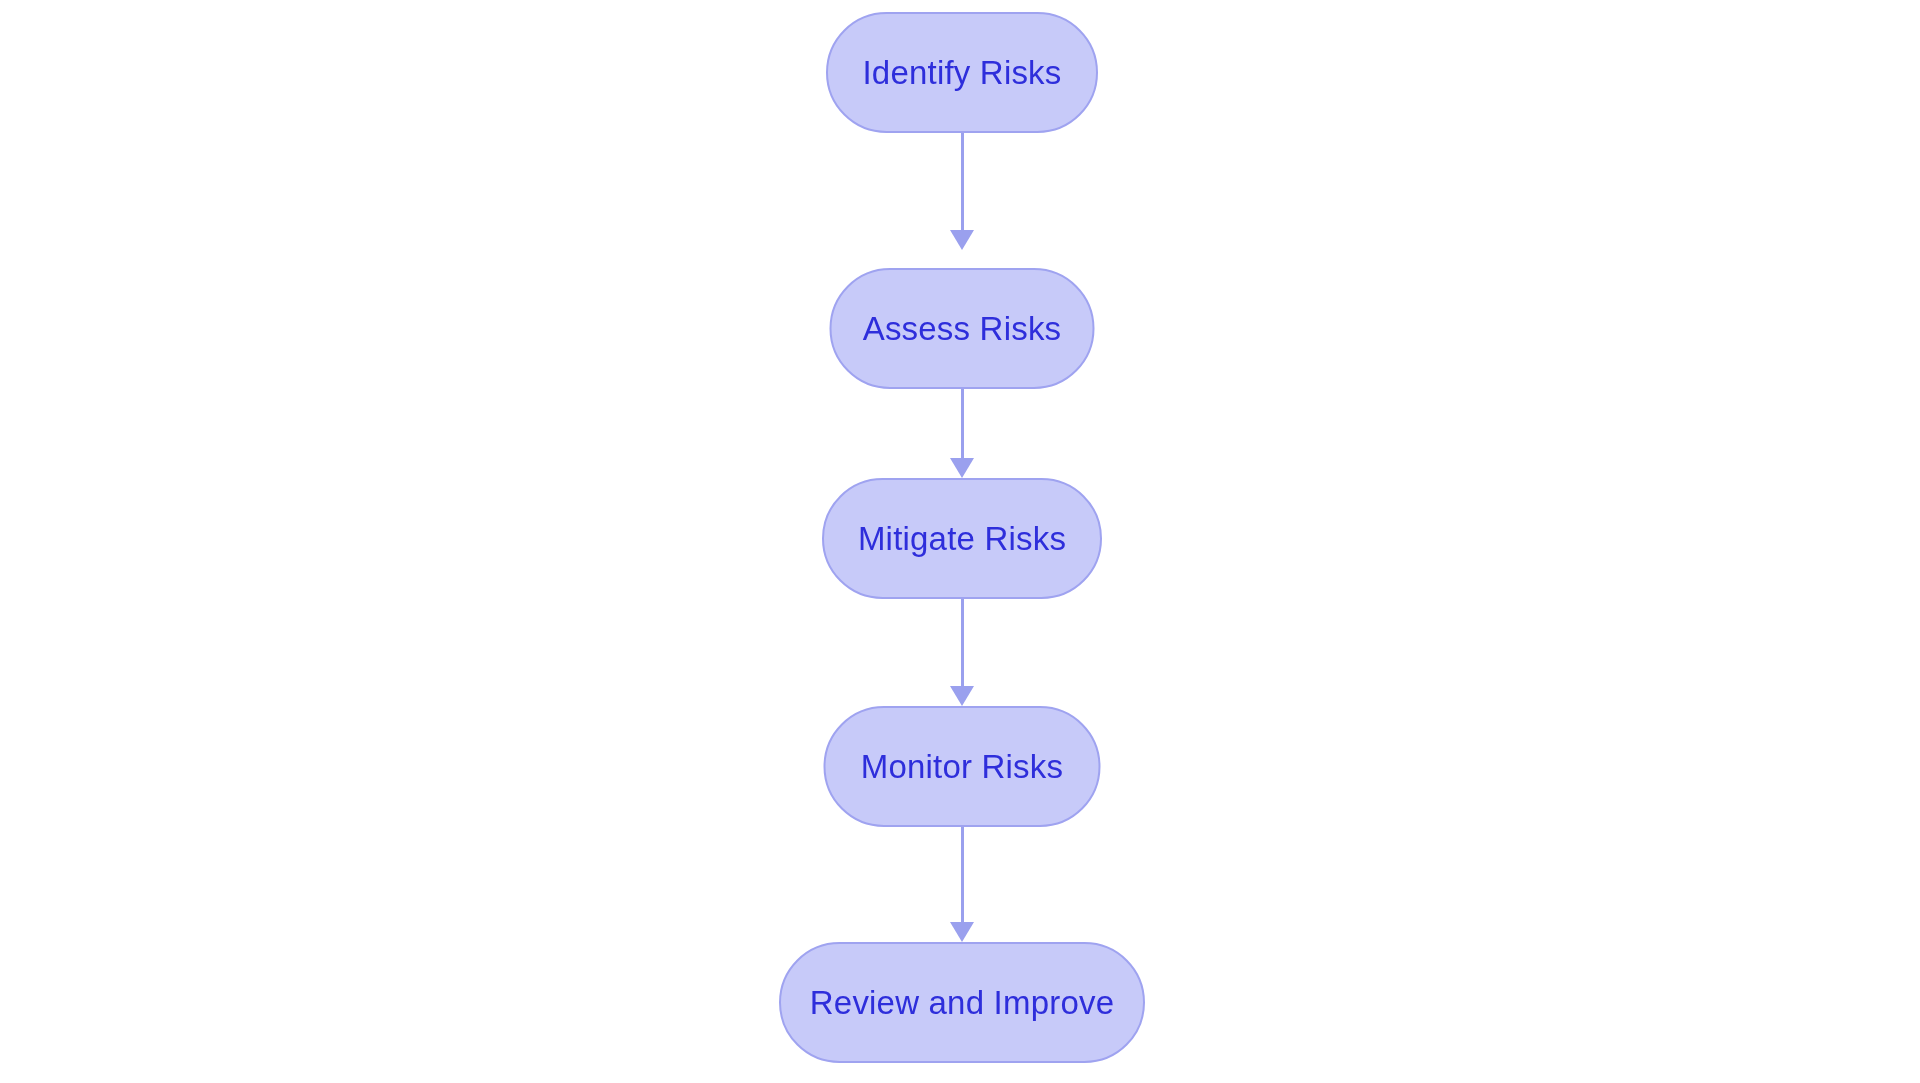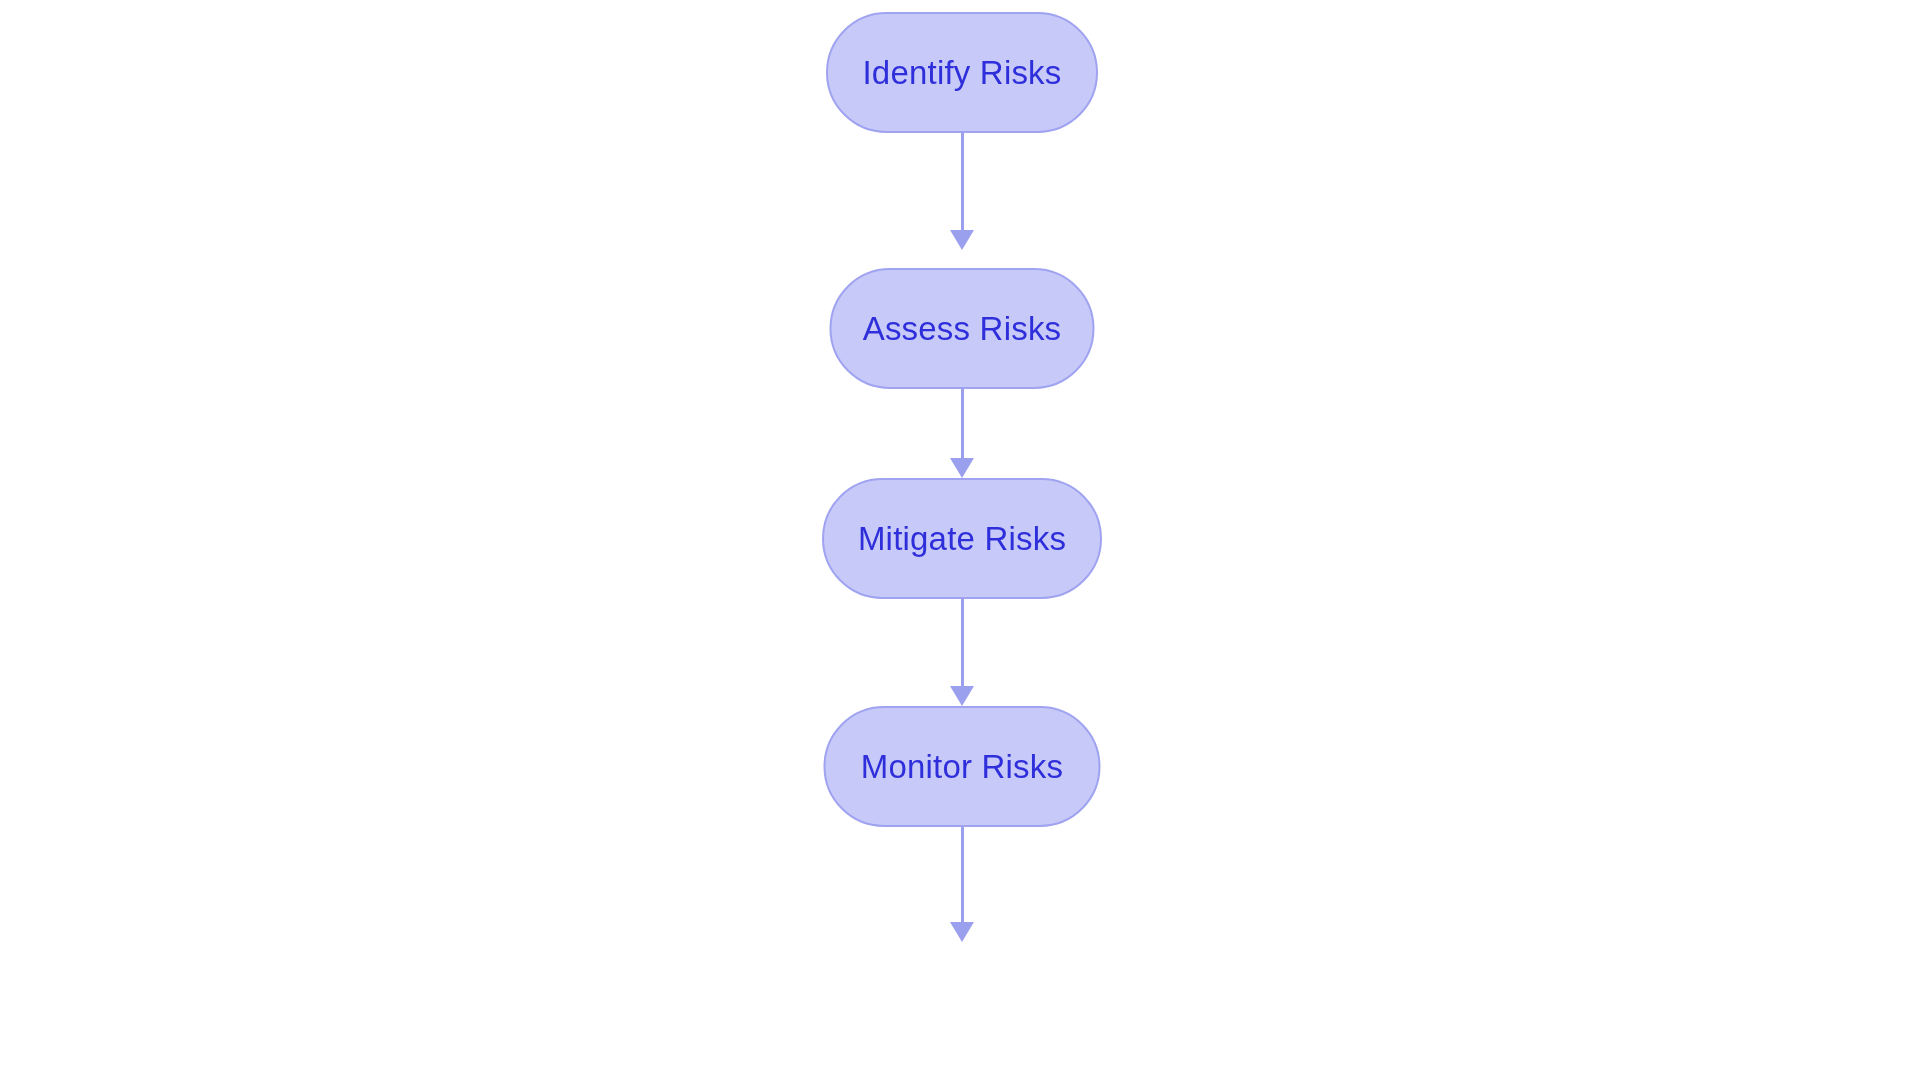--- a/index.html
+++ b/index.html
@@ -106,14 +106,17 @@
   </div>
 
   <div class="flow-node" style="left: 962px; top: 706px; width: 277px; height: 121px; background: rgb(199, 202, 249); border-color: rgb(159, 163, 240);">
     <span class="flow-node-label" style="color: rgb(46, 46, 219);">Monitor Risks</span>
   </div>
 
   <div class="flow-node" style="left: 962px; top: 478px; width: 280px; height: 121px; background: rgb(199, 202, 249); border-color: rgb(159, 163, 240);">
     <span class="flow-node-label" style="color: rgb(46, 46, 219);">Mitigate Risks</span>
   </div>
 
+  <div class="flow-node" style="left: 962px; top: 942px; width: 366px; height: 121px; background: rgb(199, 202, 249); border-color: rgb(159, 163, 240);">
+    <span class="flow-node-label" style="color: rgb(46, 46, 219);">Review and Improve</span>
+  </div>
 
 </div>
 
 </body></html>

